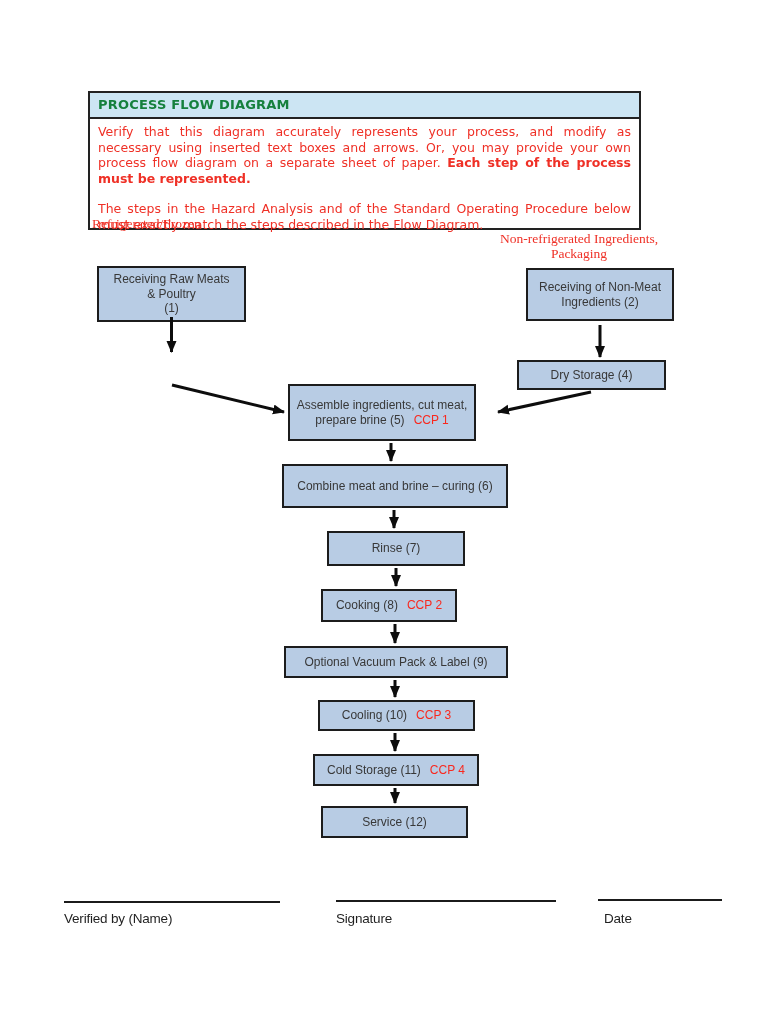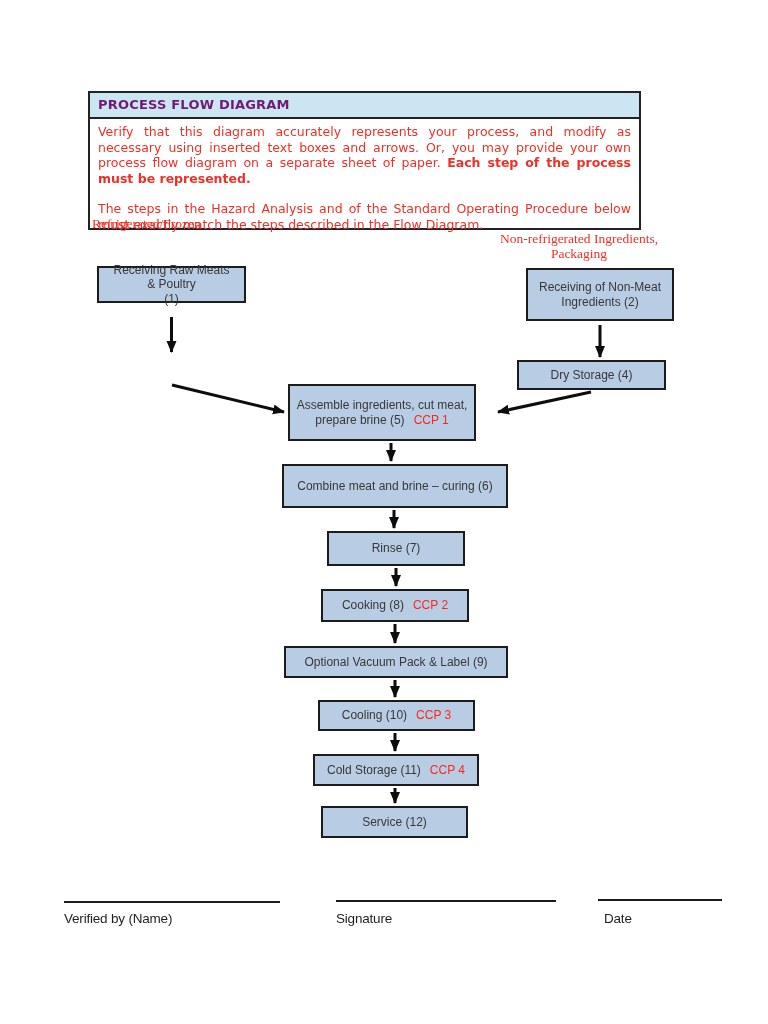--- a/index.html
+++ b/index.html
@@ -23,21 +23,21 @@
   }
   .header-title {
     height: 26px;
     line-height: 24px;
     background: #cce5f3;
     border-bottom: 2px solid #222222;
     padding-left: 8px;
     font-family: "DejaVu Sans", sans-serif;
     font-weight: bold;
     font-size: 13px;
-    color: #701a75;
+    color: #15803d;
     letter-spacing: 0.2px;
   }
   .header-body {
     padding: 5px 8px 0 8px;
     font-family: "DejaVu Sans", sans-serif;
     font-size: 12.5px;
     line-height: 15.5px;
     color: #ef3026;
     text-align: justify;
   }
@@ -103,21 +103,21 @@
     <div class="header-body">
       <p><span>Verify that this diagram accurately represents your process, and modify as necessary using inserted text boxes and arrows. Or, you may provide your own process flow diagram on a separate sheet of paper. </span><b>Each step of the process must be represented.</b></p>
       <p>The steps in the Hazard Analysis and of the Standard Operating Procedure below must exactly match the steps described in the Flow Diagram.</p>
     </div>
   </div>
 
   <div class="col-label left">Refrigerated/Frozen</div>
   <div class="col-label right">Non-refrigerated Ingredients,
 Packaging</div>
 
-  <div class="fbox" style="left:97px;top:266px;width:149px;height:37px">
+  <div class="fbox" style="left:97px;top:266px;width:149px;height:56px">
     <span class="lbl">Receiving Raw Meats
 &amp; Poultry
 (1)</span>
   </div>
 
   <div class="fbox" style="left:526px;top:268px;width:148px;height:53px">
     <span class="lbl">Receiving of Non-Meat
 Ingredients (2)</span>
   </div>
 
@@ -132,21 +132,21 @@
   </div>
 
   <div class="fbox" style="left:282px;top:464px;width:226px;height:44px">
     <span class="lbl">Combine meat and brine – curing (6)</span>
   </div>
 
   <div class="fbox" style="left:327px;top:531px;width:138px;height:35px">
     <span class="lbl">Rinse (7)</span>
   </div>
 
-  <div class="fbox" style="left:321px;top:589px;width:148px;height:33px">
+  <div class="fbox" style="left:321px;top:589px;width:136px;height:33px">
     <div><span class="lbl">Cooking (8)</span><span class="ccp">CCP 2</span></div>
   </div>
 
   <div class="fbox" style="left:284px;top:646px;width:224px;height:32px">
     <span class="lbl">Optional Vacuum Pack &amp; Label (9)</span>
   </div>
 
   <div class="fbox" style="left:318px;top:700px;width:157px;height:31px">
     <div><span class="lbl">Cooling (10)</span><span class="ccp">CCP 3</span></div>
   </div>

